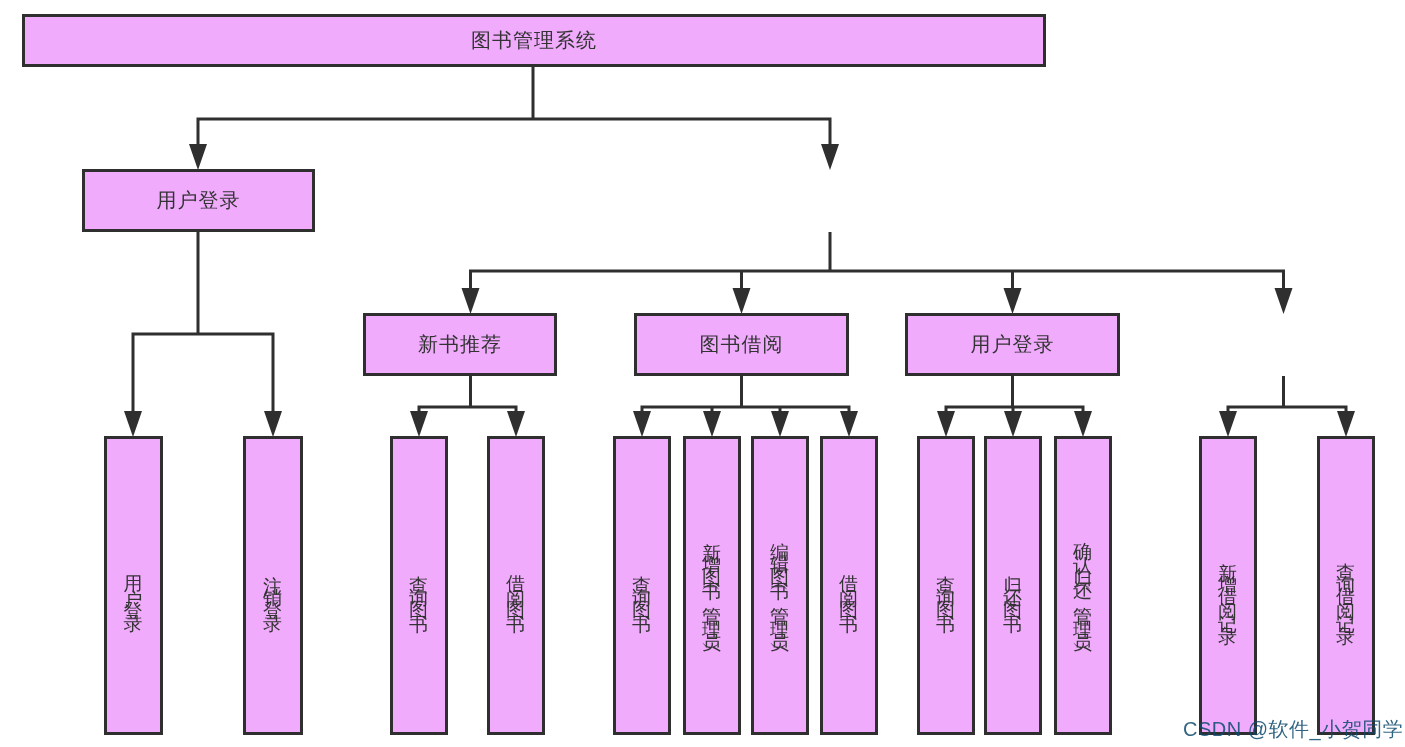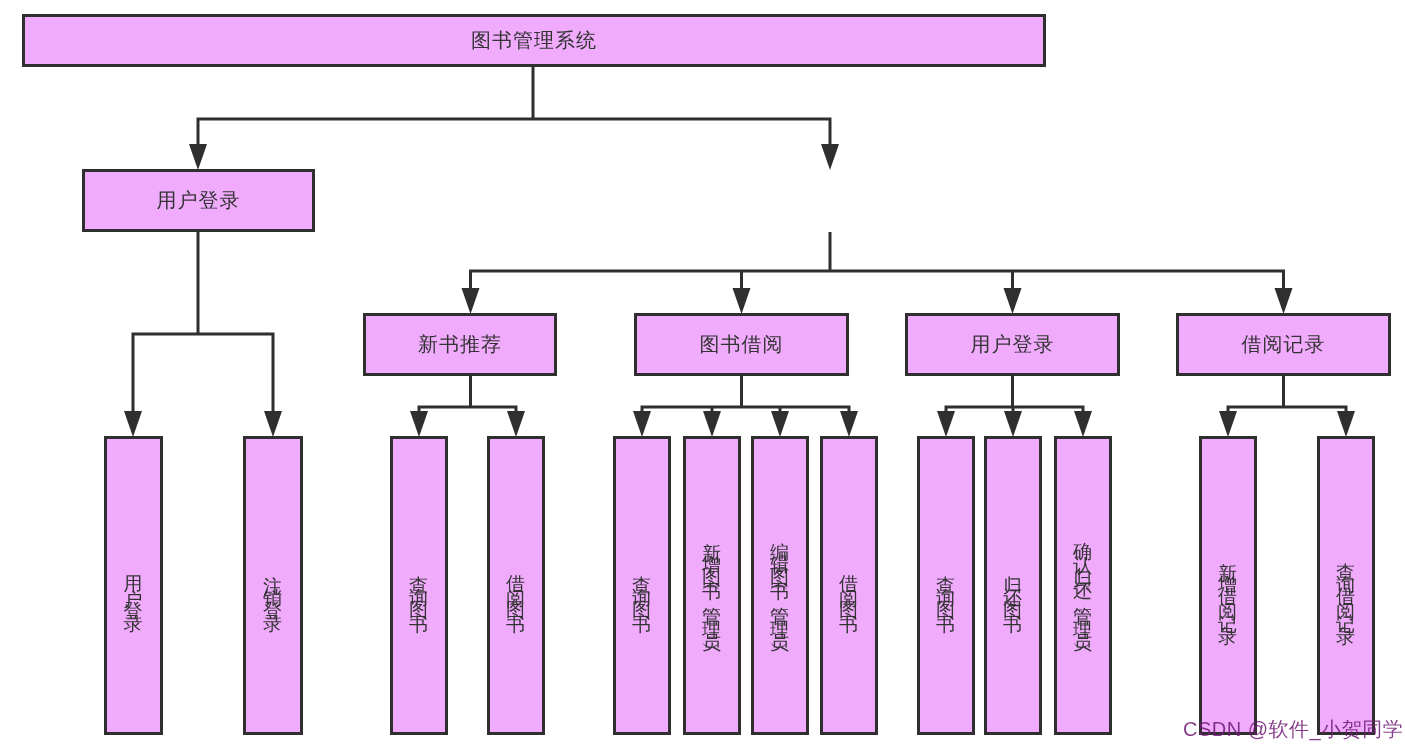--- a/index.html
+++ b/index.html
@@ -46,21 +46,21 @@
     text-orientation: mixed;
     letter-spacing: 13px;
     line-height: 1;
     white-space: nowrap;
   }
   .watermark {
     position: absolute;
     left: 1183px;
     top: 716px;
     font-size: 20px;
-    color: #701a75;
+    color: #0c4a6e;
     opacity: 0.85;
     letter-spacing: 0.5px;
     z-index: 5;
     white-space: nowrap;
   }
 </style>
 </head>
 <body>
 
 <div class="canvas">
@@ -118,23 +118,20 @@
 
   <div class="box" style="left:363px; top:313px; width:194px; height:63px;">
     <span>新书推荐</span>
   </div>
   <div class="box" style="left:634px; top:313px; width:215px; height:63px;align-items:center;">
     <span>图书借阅</span>
   </div>
   <div class="box" style="left:905px; top:313px; width:215px; height:63px;">
     <span>用户登录</span>
   </div>
-  <div class="box" style="left:1176px; top:313px; width:215px; height:63px;">
-    <span>借阅记录</span>
-  </div>
 
   <div class="box vertical" style="left:104px; top:436px; width:59px; height:299px;">
     <span class="vtext">用户登录</span>
   </div>
   <div class="box vertical" style="left:243px; top:436px; width:60px; height:299px;">
     <span class="vtext">注销登录</span>
   </div>
 
   <div class="box vertical" style="left:390px; top:436px; width:58px; height:299px;">
     <span class="vtext">查询图书</span>

